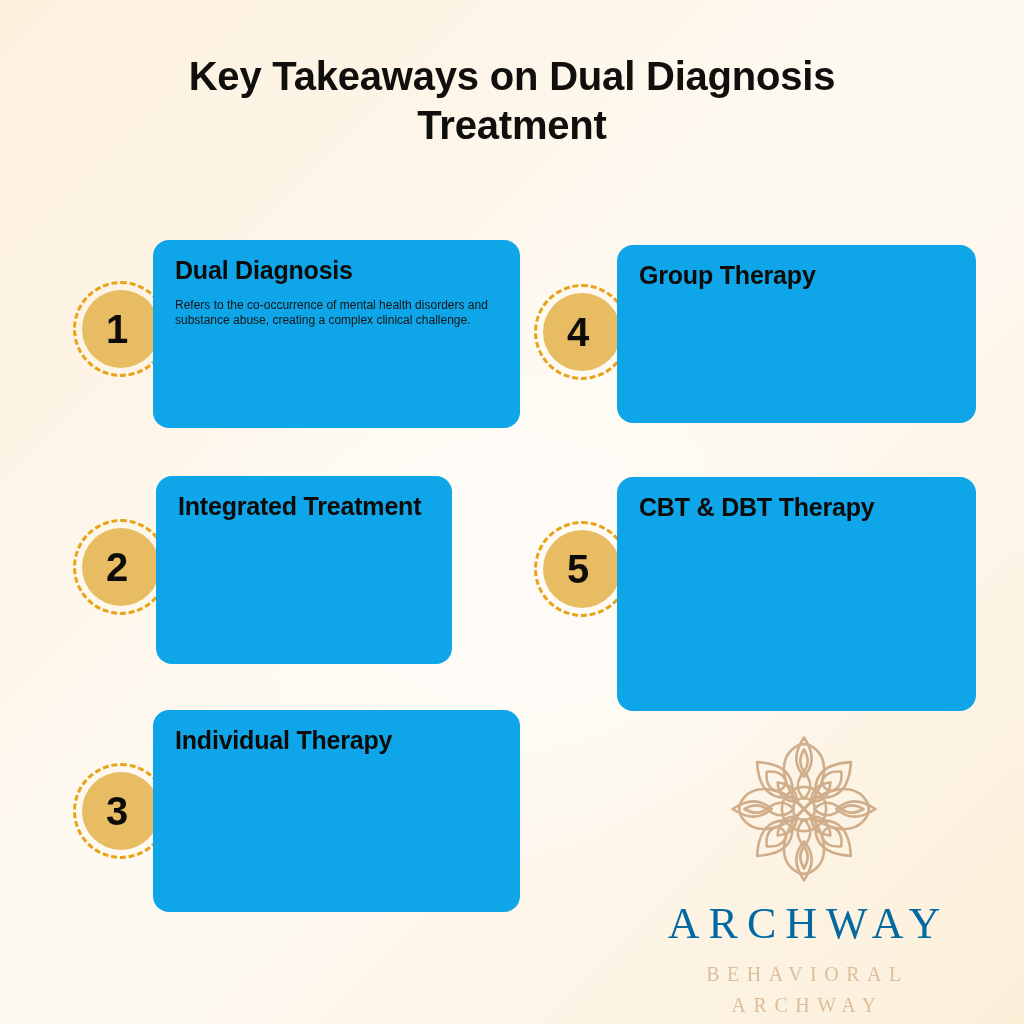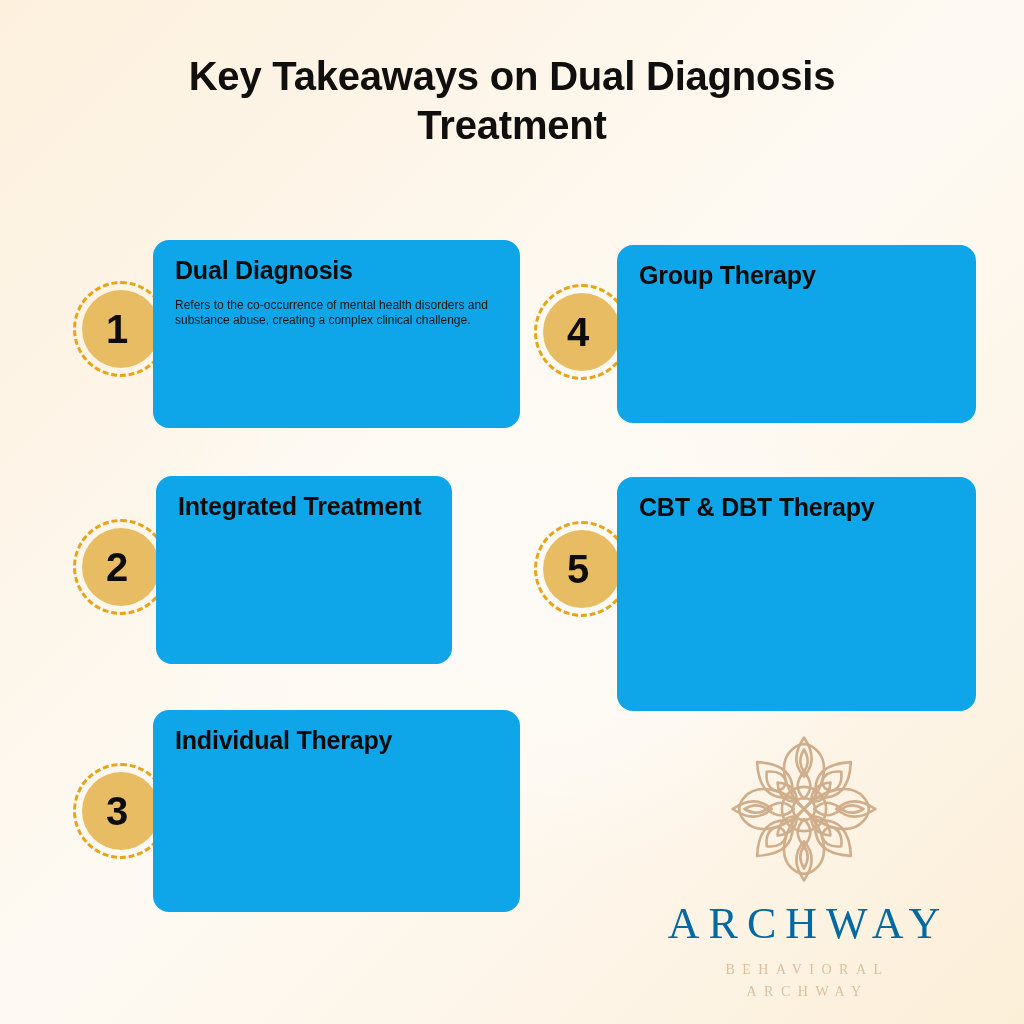--- a/index.html
+++ b/index.html
@@ -105,21 +105,21 @@
     font-family:"Liberation Serif", serif;
     font-size:44px;
     letter-spacing:9px;
     color:#0369a1;
     line-height:1;
     margin-top:8px;
     padding-left:9px;
   }
   .logo-sub1, .logo-sub2{
     font-family:"Liberation Serif", serif;
-    font-size:14px;
+    font-size:20px;
     letter-spacing:7.5px;
     color:#DCBE9B;
     line-height:1.55;
     padding-left:7px;
   }
   .logo-sub1{ margin-top:13px; }
 </style>
 </head>
 <body>
 

